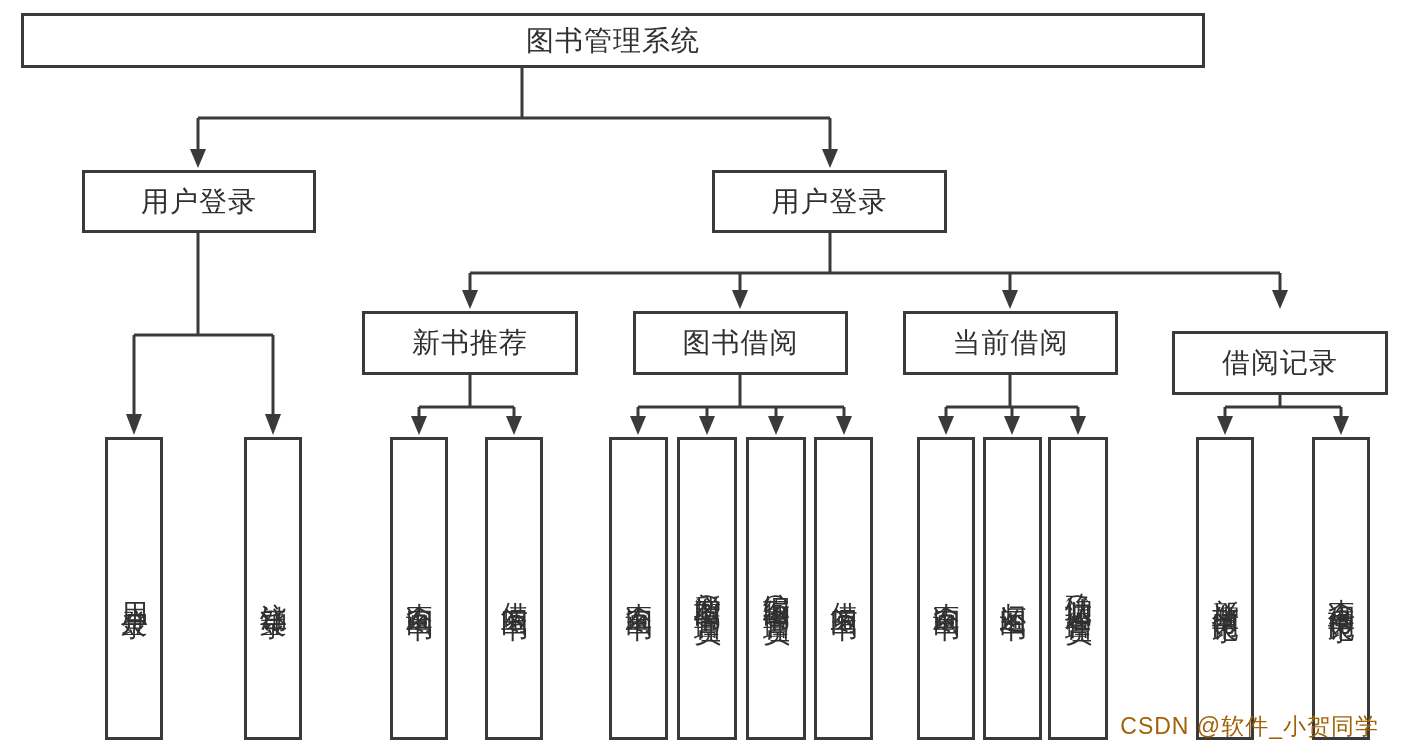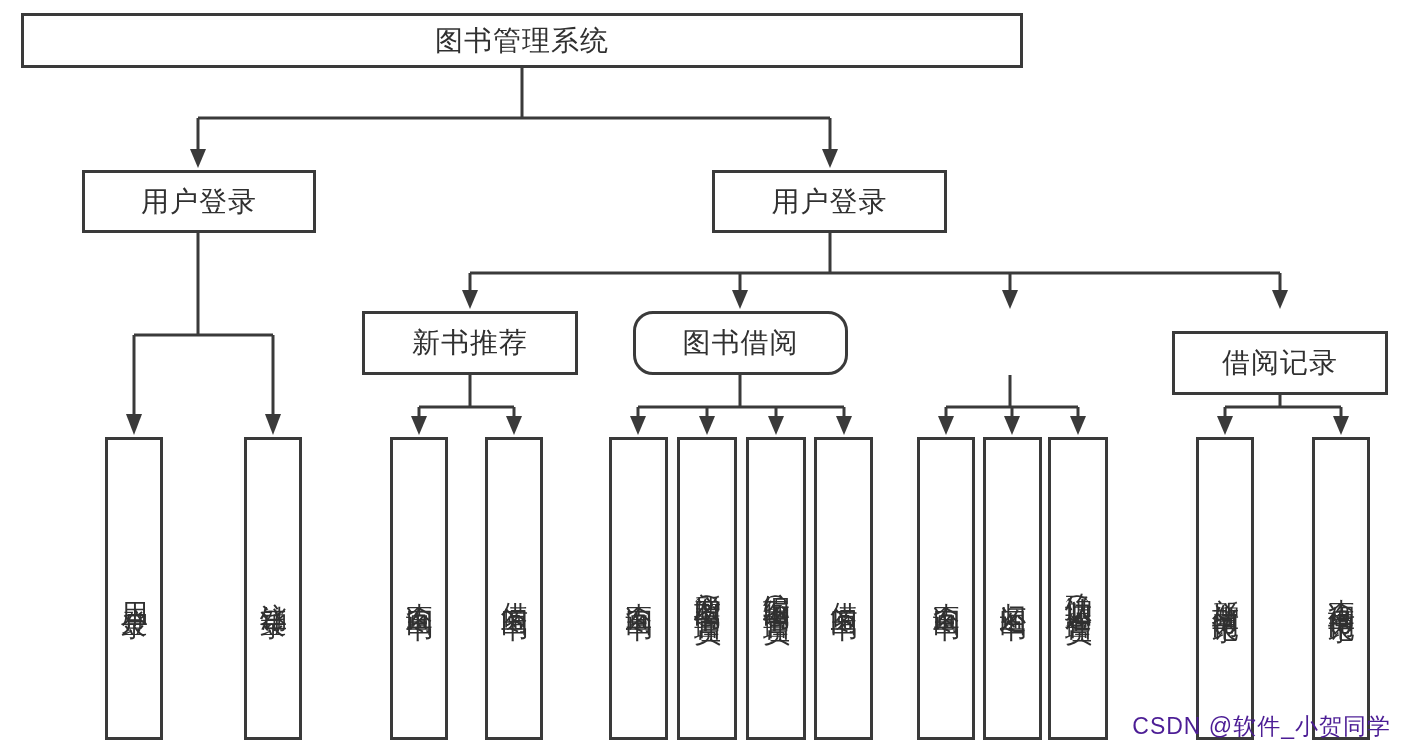--- a/index.html
+++ b/index.html
@@ -33,23 +33,23 @@
     line-height:1;
     white-space:nowrap;
   }
   #connectors{
     position:absolute;left:0;top:0;width:1405px;height:747px;
   }
   #connectors path{stroke:#3a3a3a;stroke-width:3;fill:none;}
   #connectors polygon{fill:#3a3a3a;stroke:none;}
   #watermark{
     position:absolute;
-    right:14px;bottom:5px;
+    right:26px;bottom:5px;
     font-size:23px;
-    color:#4c1d95;
+    color:#a16207;
     letter-spacing:1px;
     z-index:10;
     white-space:nowrap;
   }
 </style>
 </head>
 <body>
 
 <div id="canvas">
 
@@ -101,36 +101,39 @@
     <path d="M1078,407 V418"></path>
       <polygon points="1070,416 1086,416 1078,435"></polygon>
 
     <path d="M1280,375 V407 M1225,407 H1341"></path>
     <path d="M1225,407 V418"></path>
       <polygon points="1217,416 1233,416 1225,435"></polygon>
     <path d="M1341,407 V418"></path>
       <polygon points="1333,416 1349,416 1341,435"></polygon>
   </svg>
 
-  <div class="node hbox" style="left:21px;top:13px;width:1002px;height:55px;justify-content:center;">
+  <div class="node hbox" style="left:21px;top:13px;width:1184px;height:55px;justify-content:center;">
     <span class="label">图书管理系统</span>
   </div>
 
   <div class="node hbox" style="left:82px;top:170px;width:234px;height:63px;">
     <span class="label">用户登录</span>
   </div>
   <div class="node hbox" style="left:712px;top:170px;width:235px;height:63px;">
     <span class="label">用户登录</span>
   </div>
 
   <div class="node hbox" style="left:362px;top:311px;width:216px;height:64px;">
     <span class="label">新书推荐</span>
   </div>
-  <div class="node hbox" style="left:633px;top:311px;width:215px;height:64px;border-radius:20px;">
+  <div class="node hbox" style="left:633px;top:311px;width:215px;height:64px;">
     <span class="label">图书借阅</span>
+  </div>
+  <div class="node hbox" style="left:903px;top:311px;width:215px;height:64px;">
+    <span class="label">当前借阅</span>
   </div>
   <div class="node hbox" style="left:1172px;top:311px;width:216px;height:64px;margin-top:20px;">
     <span class="label">借阅记录</span>
   </div>
 
   <div class="node vbox" style="left:105px;top:437px;width:58px;height:303px;">
     <span class="label">用户登录</span>
   </div>
   <div class="node vbox" style="left:244px;top:437px;width:58px;height:303px;">
     <span class="label">注销登录</span>

